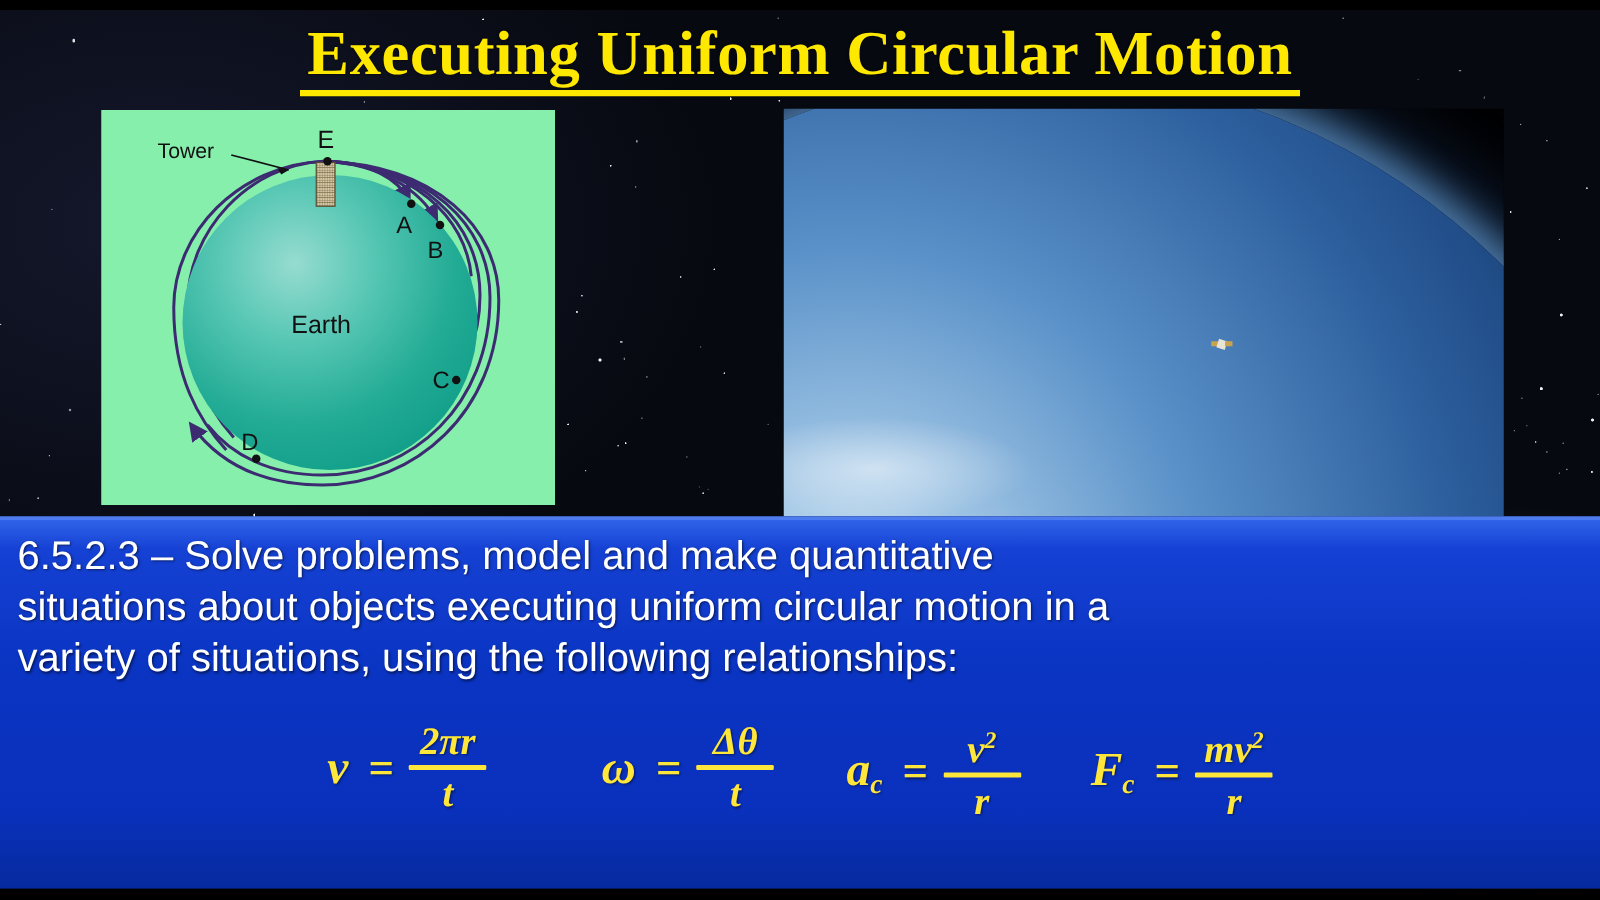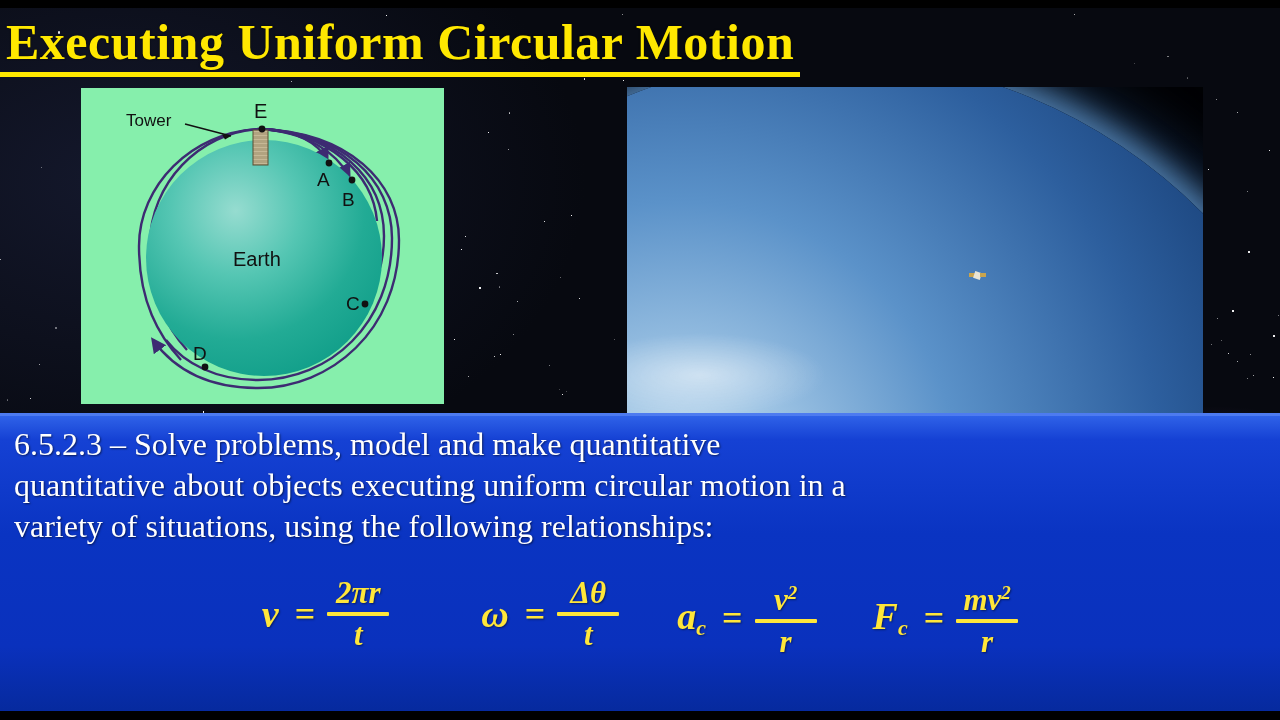--- a/index.html
+++ b/index.html
@@ -23,21 +23,21 @@
   }
   .stars{ position:absolute; left:0; top:0; width:1280px; height:720px; opacity:.95; }
   .stars i{ position:absolute; background:#fff; border-radius:50%; }
 
   
   .bar-top{ position:absolute; left:0; top:0; width:1280px; height:8px; background:#000; }
   .bar-bottom{ position:absolute; left:0; bottom:0; width:1280px; height:9px; background:#000; }
 
   
   .title-wrap{
-    position:absolute; left:0; top:14px; width:1280px; 
+    position:absolute; left:0; top:14px; width:1280px; text-align:center;
   }
   .title{
     display:inline-block;
     font-family:"Liberation Serif", serif;
     font-weight:bold;
     font-size:50px;
     line-height:56px;
     color:#ffe800;
     letter-spacing:.5px;
     padding:0 6px 2px 6px;
@@ -106,21 +106,21 @@
   .satellite .wing.r{ left:11px; }
 
   
   .blue-panel{
     position:absolute; left:0; top:413px; width:1280px; height:298px;
     background:linear-gradient(180deg,#2f62e8 0%, #1541d4 8%, #0a34c2 40%, #0a31bd 78%, #062a9e 100%);
     border-top:3px solid #4d7bf0;
     padding:8px 10px 0 10px;
   }
   .body-text{
-    font-family:Liberation Serif, serif;
+    font-family:Liberation Sans, sans-serif;
     color:#ffffff;
     font-size:32px;
     line-height:41px;
     letter-spacing:0px;
     text-shadow:1px 1px 2px rgba(0,0,0,.55);
     padding-left:4px;
   }
   .body-text .ln{ display:block; white-space:nowrap; }
 
   
@@ -380,21 +380,21 @@
         <div class="wing l"></div>
           <div class="body"></div>
           <div class="wing r"></div>
       </div>
     </div>
   </div>
 
   <div class="blue-panel">
     <div class="body-text">
       <span class="ln">6.5.2.3 – Solve problems, model and make quantitative</span>
-      <span class="ln">quantitative about objects executing uniform circular motion in a</span>
+      <span class="ln">situations about objects executing uniform circular motion in a</span>
       <span class="ln">variety of situations, using the following relationships:</span>
     </div>
   </div>
 
   <div class="formulas">
 
     <div class="eq">
       <span class="lhs">v</span>
       <span class="eqsign">=</span>
       <span class="frac">

